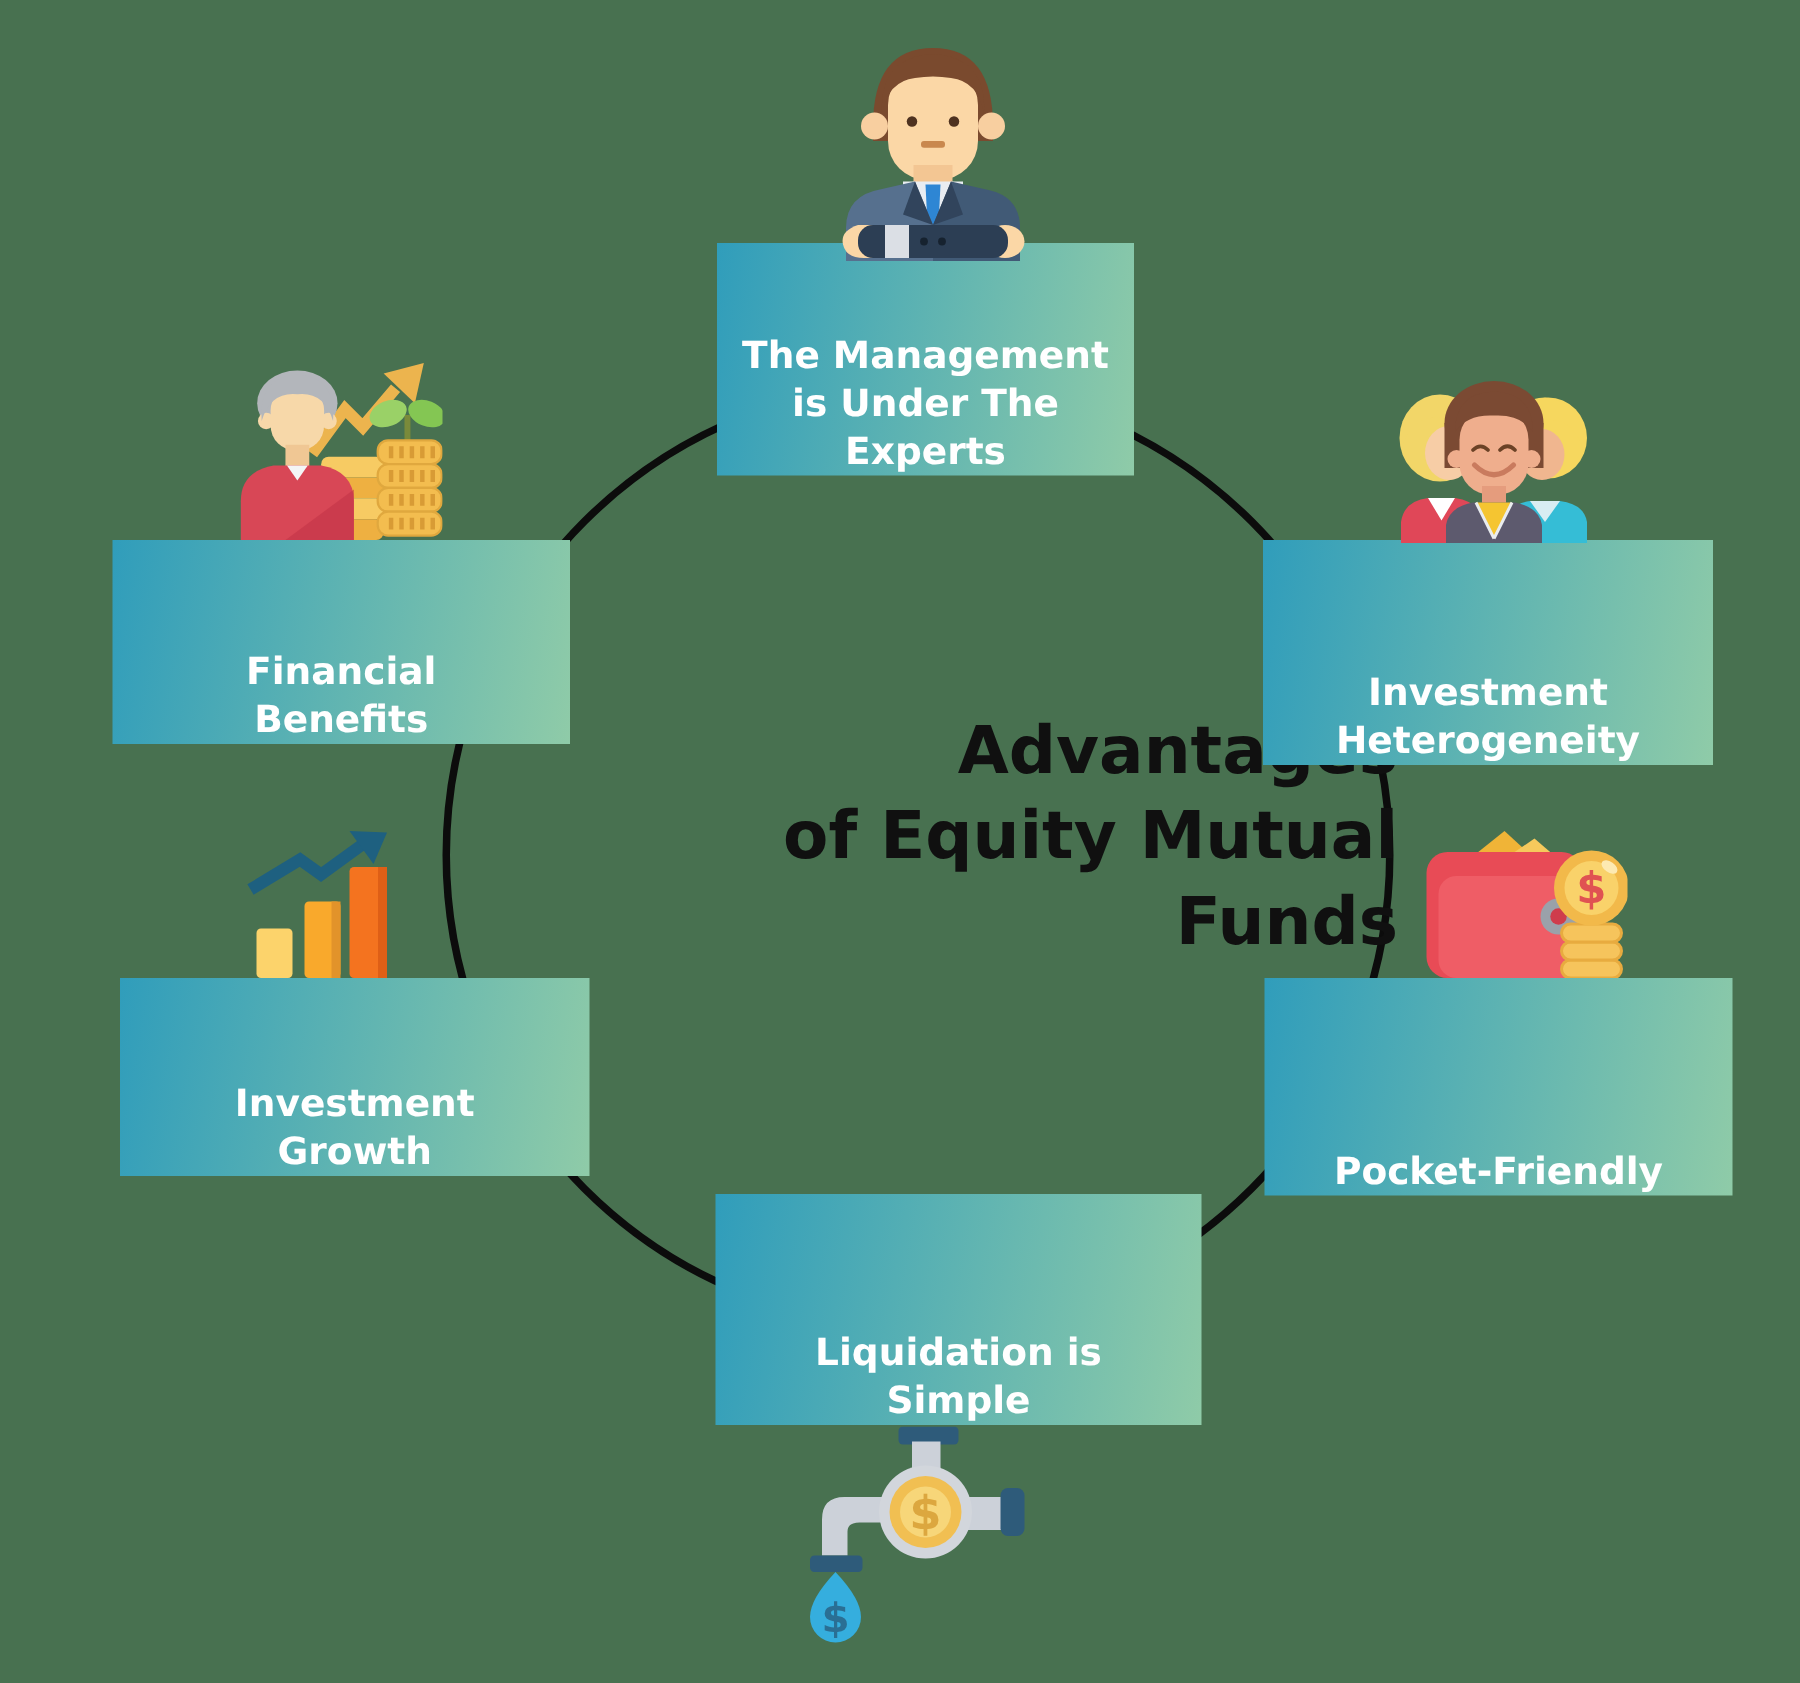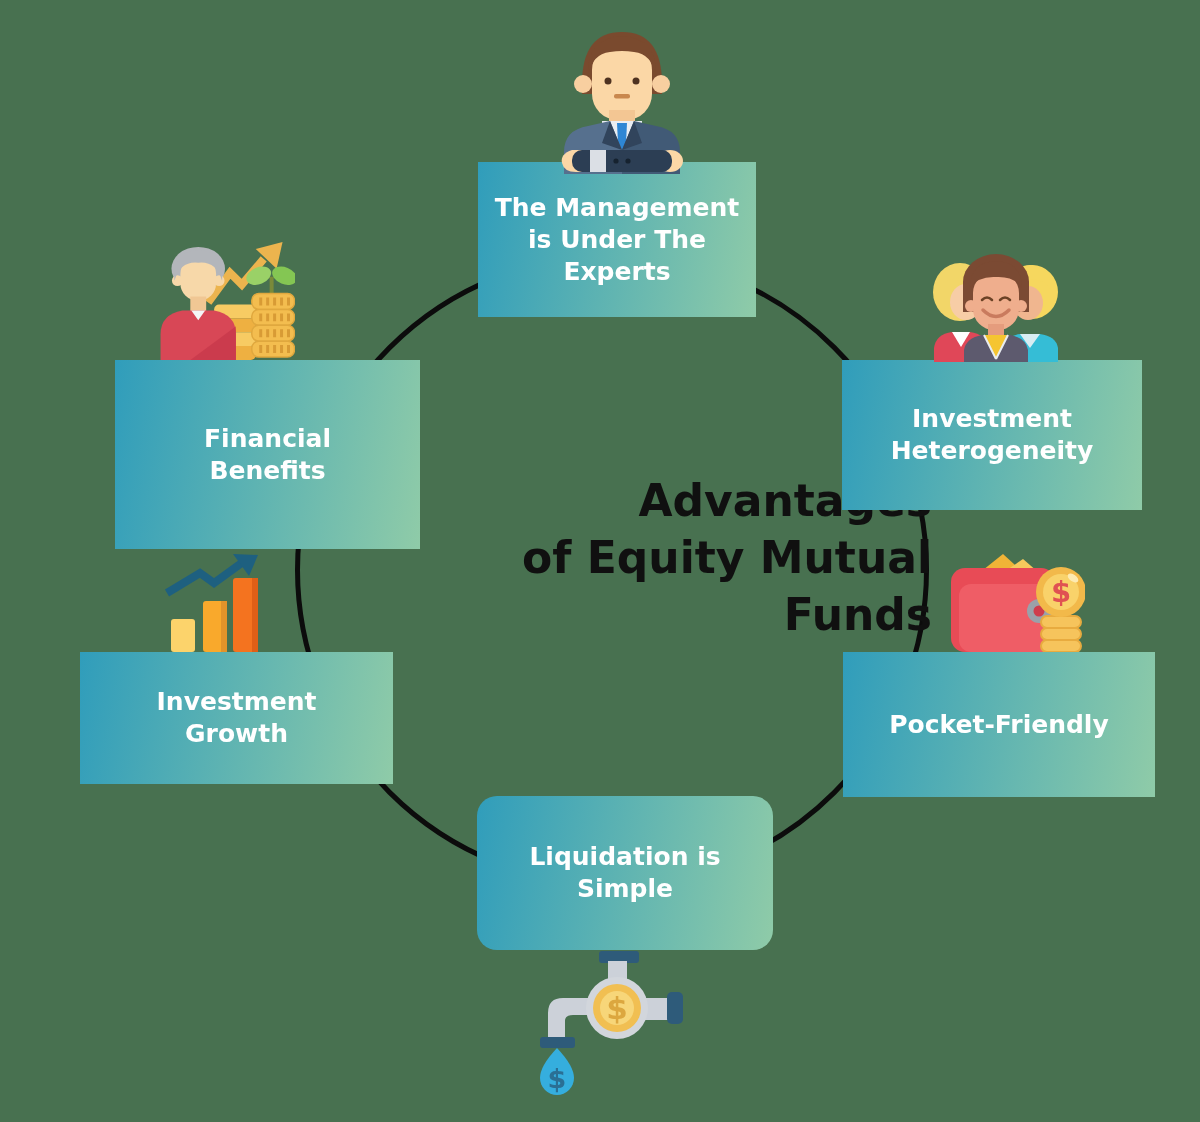--- a/index.html
+++ b/index.html
@@ -24,33 +24,33 @@
     z-index:2;
     text-align:right;
     font-size:44px;font-weight:bold;line-height:1.3;
     color:var(--title-text,#101010);
     white-space:pre-line;
     letter-spacing:0px;
   }
   .box{
     position:absolute;z-index:2;
     background:linear-gradient(100deg,var(--box-gradient-start,#309DBB),var(--box-gradient-end,#8FCBA8));
-    display:flex;align-items:center;justify-content:center;
+    display:flex;align-items:flex-end;justify-content:center;
   }
   .box-label{
     color:var(--box-text,#ffffff);
     font-size:25px;font-weight:bold;line-height:1.28;
     text-align:center;white-space:pre-line;
   }
   .box-management{left:478px;top:162px;width:278px;height:155px;}
-  .box-financial{left:75px;top:360px;width:305px;height:189px;margin-left:40px;}
+  .box-financial{left:75px;top:360px;width:305px;height:136px;}
   .box-heterogeneity{left:842px;top:360px;width:300px;height:150px;}
   .box-growth{left:80px;top:652px;width:313px;height:132px;}
   .box-pocket{left:843px;top:652px;width:312px;height:145px;}
-  .box-liquidation{left:477px;top:796px;width:296px;height:154px;border-radius:20px;}
+  .box-liquidation{left:477px;top:796px;width:324px;height:154px;}
   .icon{position:absolute;z-index:3;}
   .icon-businessman{left:552px;top:24px;width:140px;height:150px;}
   .icon-retiree{left:160px;top:239px;width:135px;height:121px;}
   .icon-people{left:926px;top:248px;width:140px;height:114px;}
   .icon-barchart{left:163px;top:552px;width:100px;height:100px;}
   .icon-wallet{left:943px;top:552px;width:142px;height:100px;}
   .icon-faucet{left:538px;top:951px;width:155px;height:148px;}
   .svg-dollar{font-family:"DejaVu Sans","Liberation Sans",sans-serif;font-weight:bold;}
 </style>
 </head>

